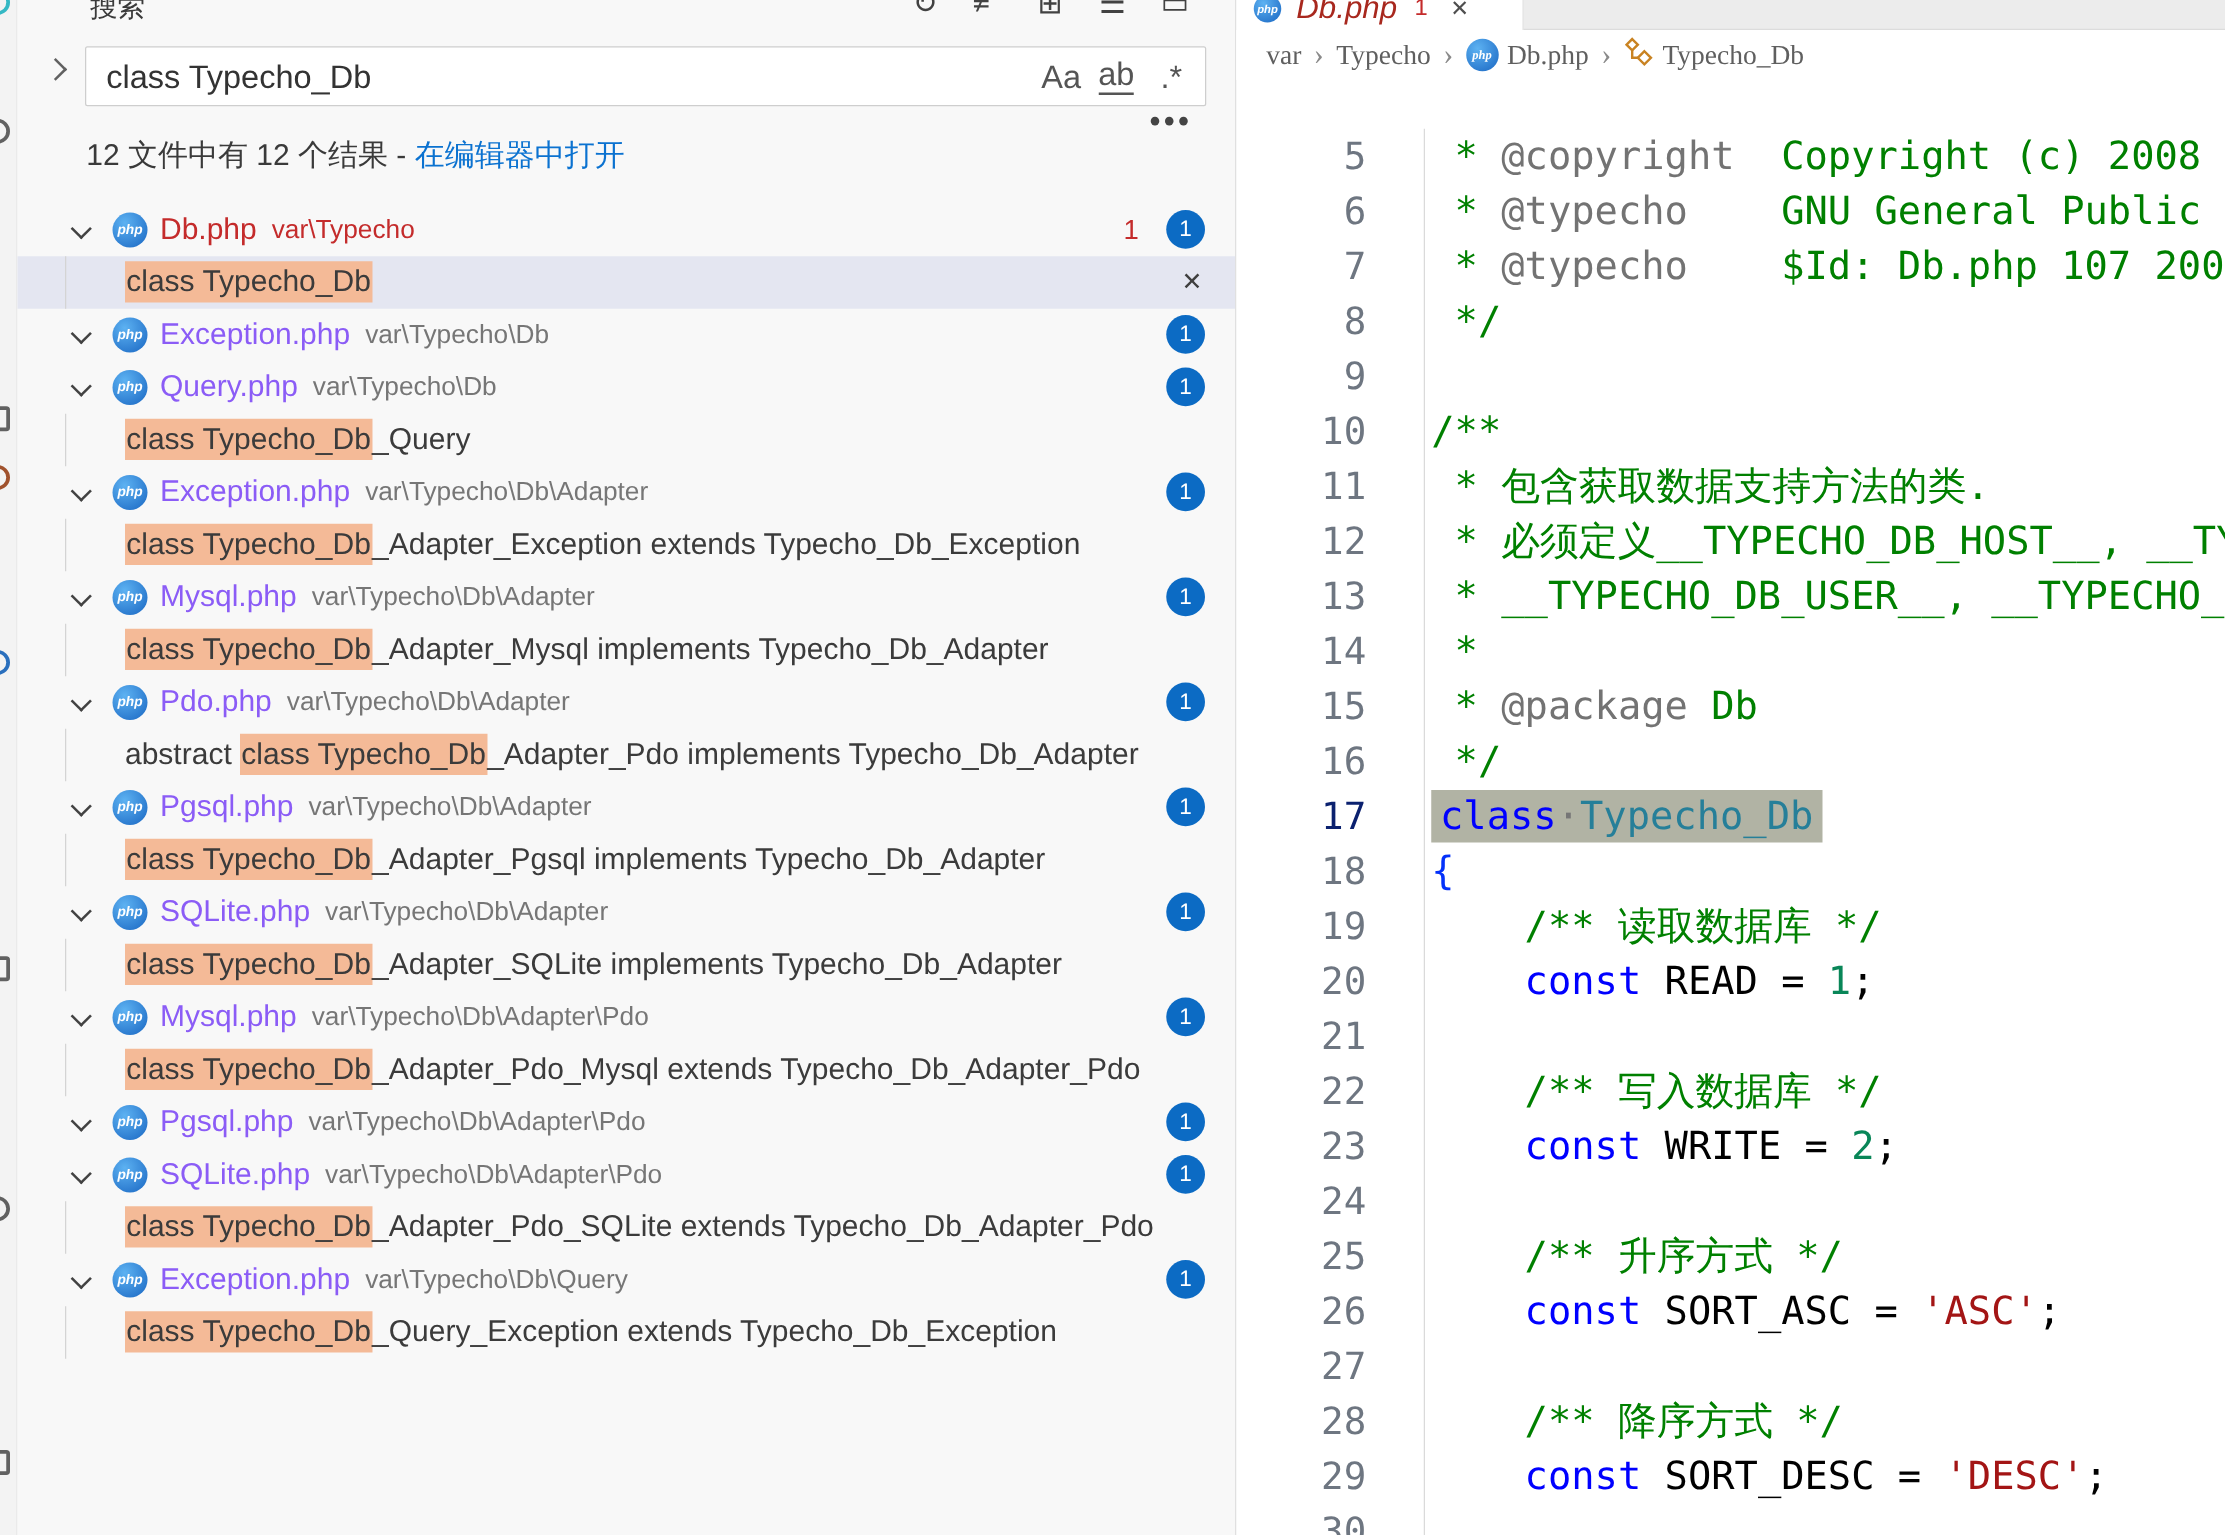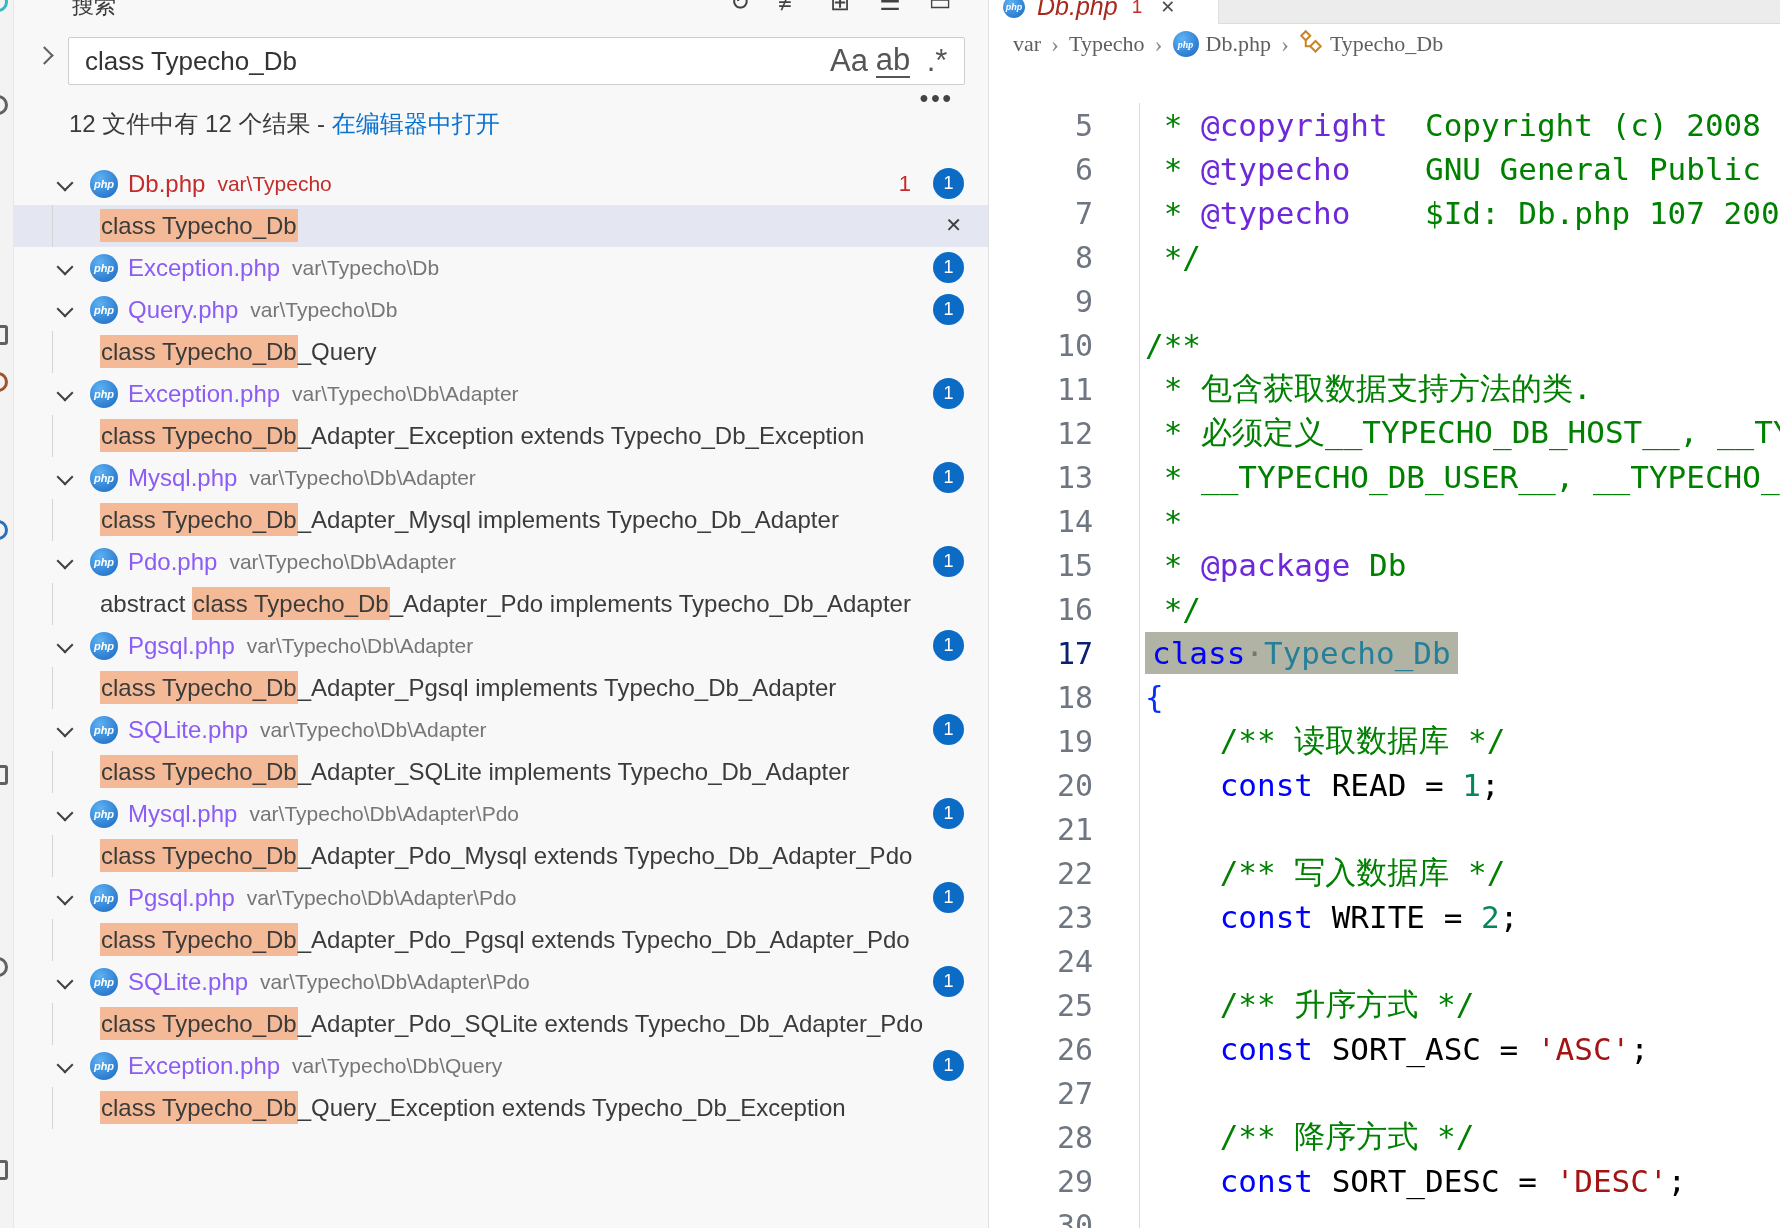--- a/index.html
+++ b/index.html
@@ -31,21 +31,21 @@
   .toggle-replace { position:absolute; left:24px; top:49px; width:13px; height:13px;
     border-right:2px solid #616161; border-bottom:2px solid #616161;
     transform:rotate(-45deg); }
 
   .search-box { position:absolute; left:54px; top:37px; width:897px; height:48px;
     background:#fff; border:1px solid #cecece; border-radius:2px;
     display:flex; align-items:center; padding:0 8px 0 16px; }
   .search-value { flex:1; font-size:26px; color:#333; white-space:nowrap; overflow:hidden; }
   .search-opts { display:flex; gap:6px; }
   .opt { width:38px; height:38px; display:flex; align-items:center; justify-content:center;
-    font-size:31px; color:#555; border-radius:4px; }
+    font-size:26px; color:#555; border-radius:4px; }
   .opt .u { border-bottom:2px solid #555; line-height:1.05; }
 
   .more-dots { position:absolute; right:34px; top:84px; font-size:24px; color:#444;
     letter-spacing:3px; font-weight:bold; }
 
   .summary { position:absolute; left:55px; top:108px; font-size:24px; color:#3a3a3a;
     white-space:nowrap; }
   .summary a { color:#0b72d0; text-decoration:none; }
 
   .results { position:absolute; left:0; top:163px; right:0; }
@@ -97,21 +97,21 @@
     font-family:"DejaVu Sans Mono", monospace; font-size:31px; }
   .guide { position:absolute; left:150px; top:39px; bottom:0; width:1px;
     background:#dadada; }
   .lines { padding-top:39px; position:relative; }
   .cline { height:44px; display:flex; align-items:center; white-space:pre; }
   .ln { width:104px; text-align:right; color:#6e7681; flex:none; font-size:30px; }
   .ln.active { color:#0b216f; }
   .ct { margin-left:52px; }
   .hl-range { background:#b1b3a4; padding:3px 7px; }
 </style>
-<style>.tok-com{color:#008000}.tok-tag{color:#6d28d9}.tok-kw{color:#0000ff}.tok-cls{color:#267f99}.tok-num{color:#098658}.tok-str{color:#a31515}.tok-plain{color:#000000}.tok-bracket{color:#0431fa}.tok-ws{color:#767676}</style></head>
+<style>.tok-com{color:#008000}.tok-tag{color:#737373}.tok-kw{color:#0000ff}.tok-cls{color:#267f99}.tok-num{color:#098658}.tok-str{color:#a31515}.tok-plain{color:#000000}.tok-bracket{color:#0431fa}.tok-ws{color:#767676}</style></head>
 <body>
 
 <div class="app">
 
   <div class="activity">
     <div class="frag teal"></div>
     <div class="frag f1"></div>
     <div class="frag f2"></div>
     <div class="frag f3"></div>
     <div class="frag f4"></div>
@@ -244,23 +244,20 @@
         </div>
         <div class="row match">
           <span class="mtext"><span class="mhl">class Typecho_Db</span>_Adapter_Pdo_Mysql extends Typecho_Db_Adapter_Pdo</span>
         </div>
         <div class="row file">
           <span class="chev"></span>
           <span class="phpicon">php</span>
           <span class="fname">Pgsql.php</span>
           <span class="fpath">var\Typecho\Db\Adapter\Pdo</span>
           <span class="badge">1</span>
-        </div>
-        <div class="row match">
-          <span class="mtext"><span class="mhl">class Typecho_Db</span>_Adapter_Pdo_Pgsql extends Typecho_Db_Adapter_Pdo</span>
         </div>
         <div class="row file">
           <span class="chev"></span>
           <span class="phpicon">php</span>
           <span class="fname">SQLite.php</span>
           <span class="fpath">var\Typecho\Db\Adapter\Pdo</span>
           <span class="badge">1</span>
         </div>
         <div class="row match">
           <span class="mtext"><span class="mhl">class Typecho_Db</span>_Adapter_Pdo_SQLite extends Typecho_Db_Adapter_Pdo</span>

